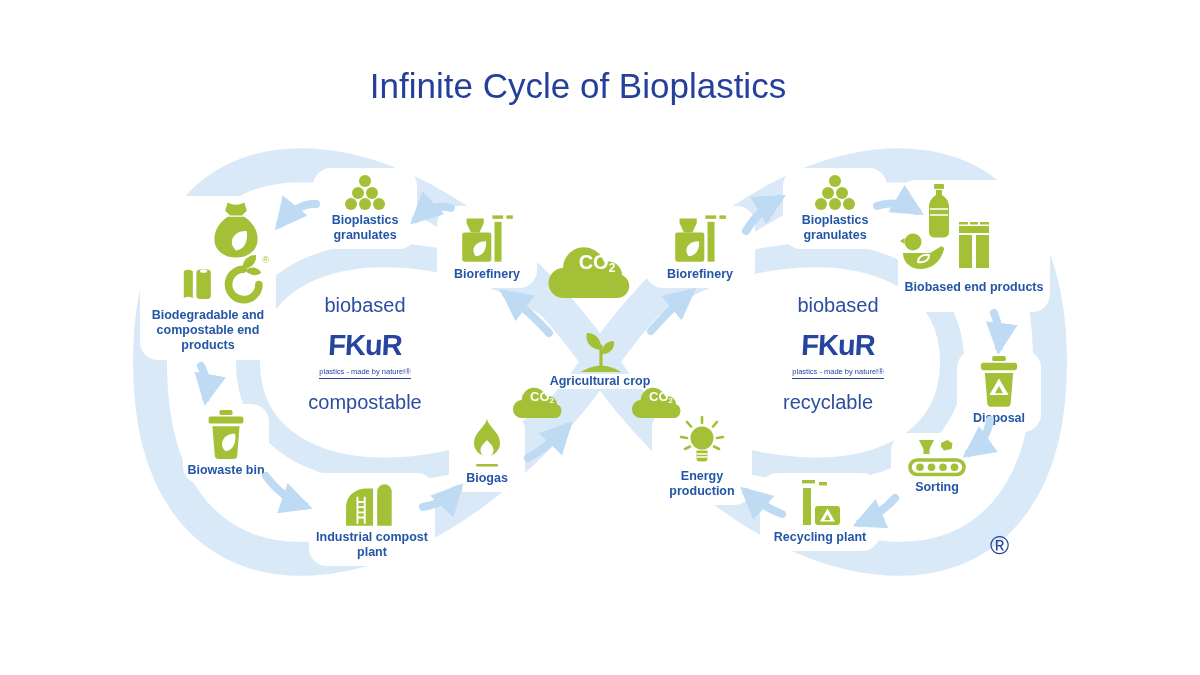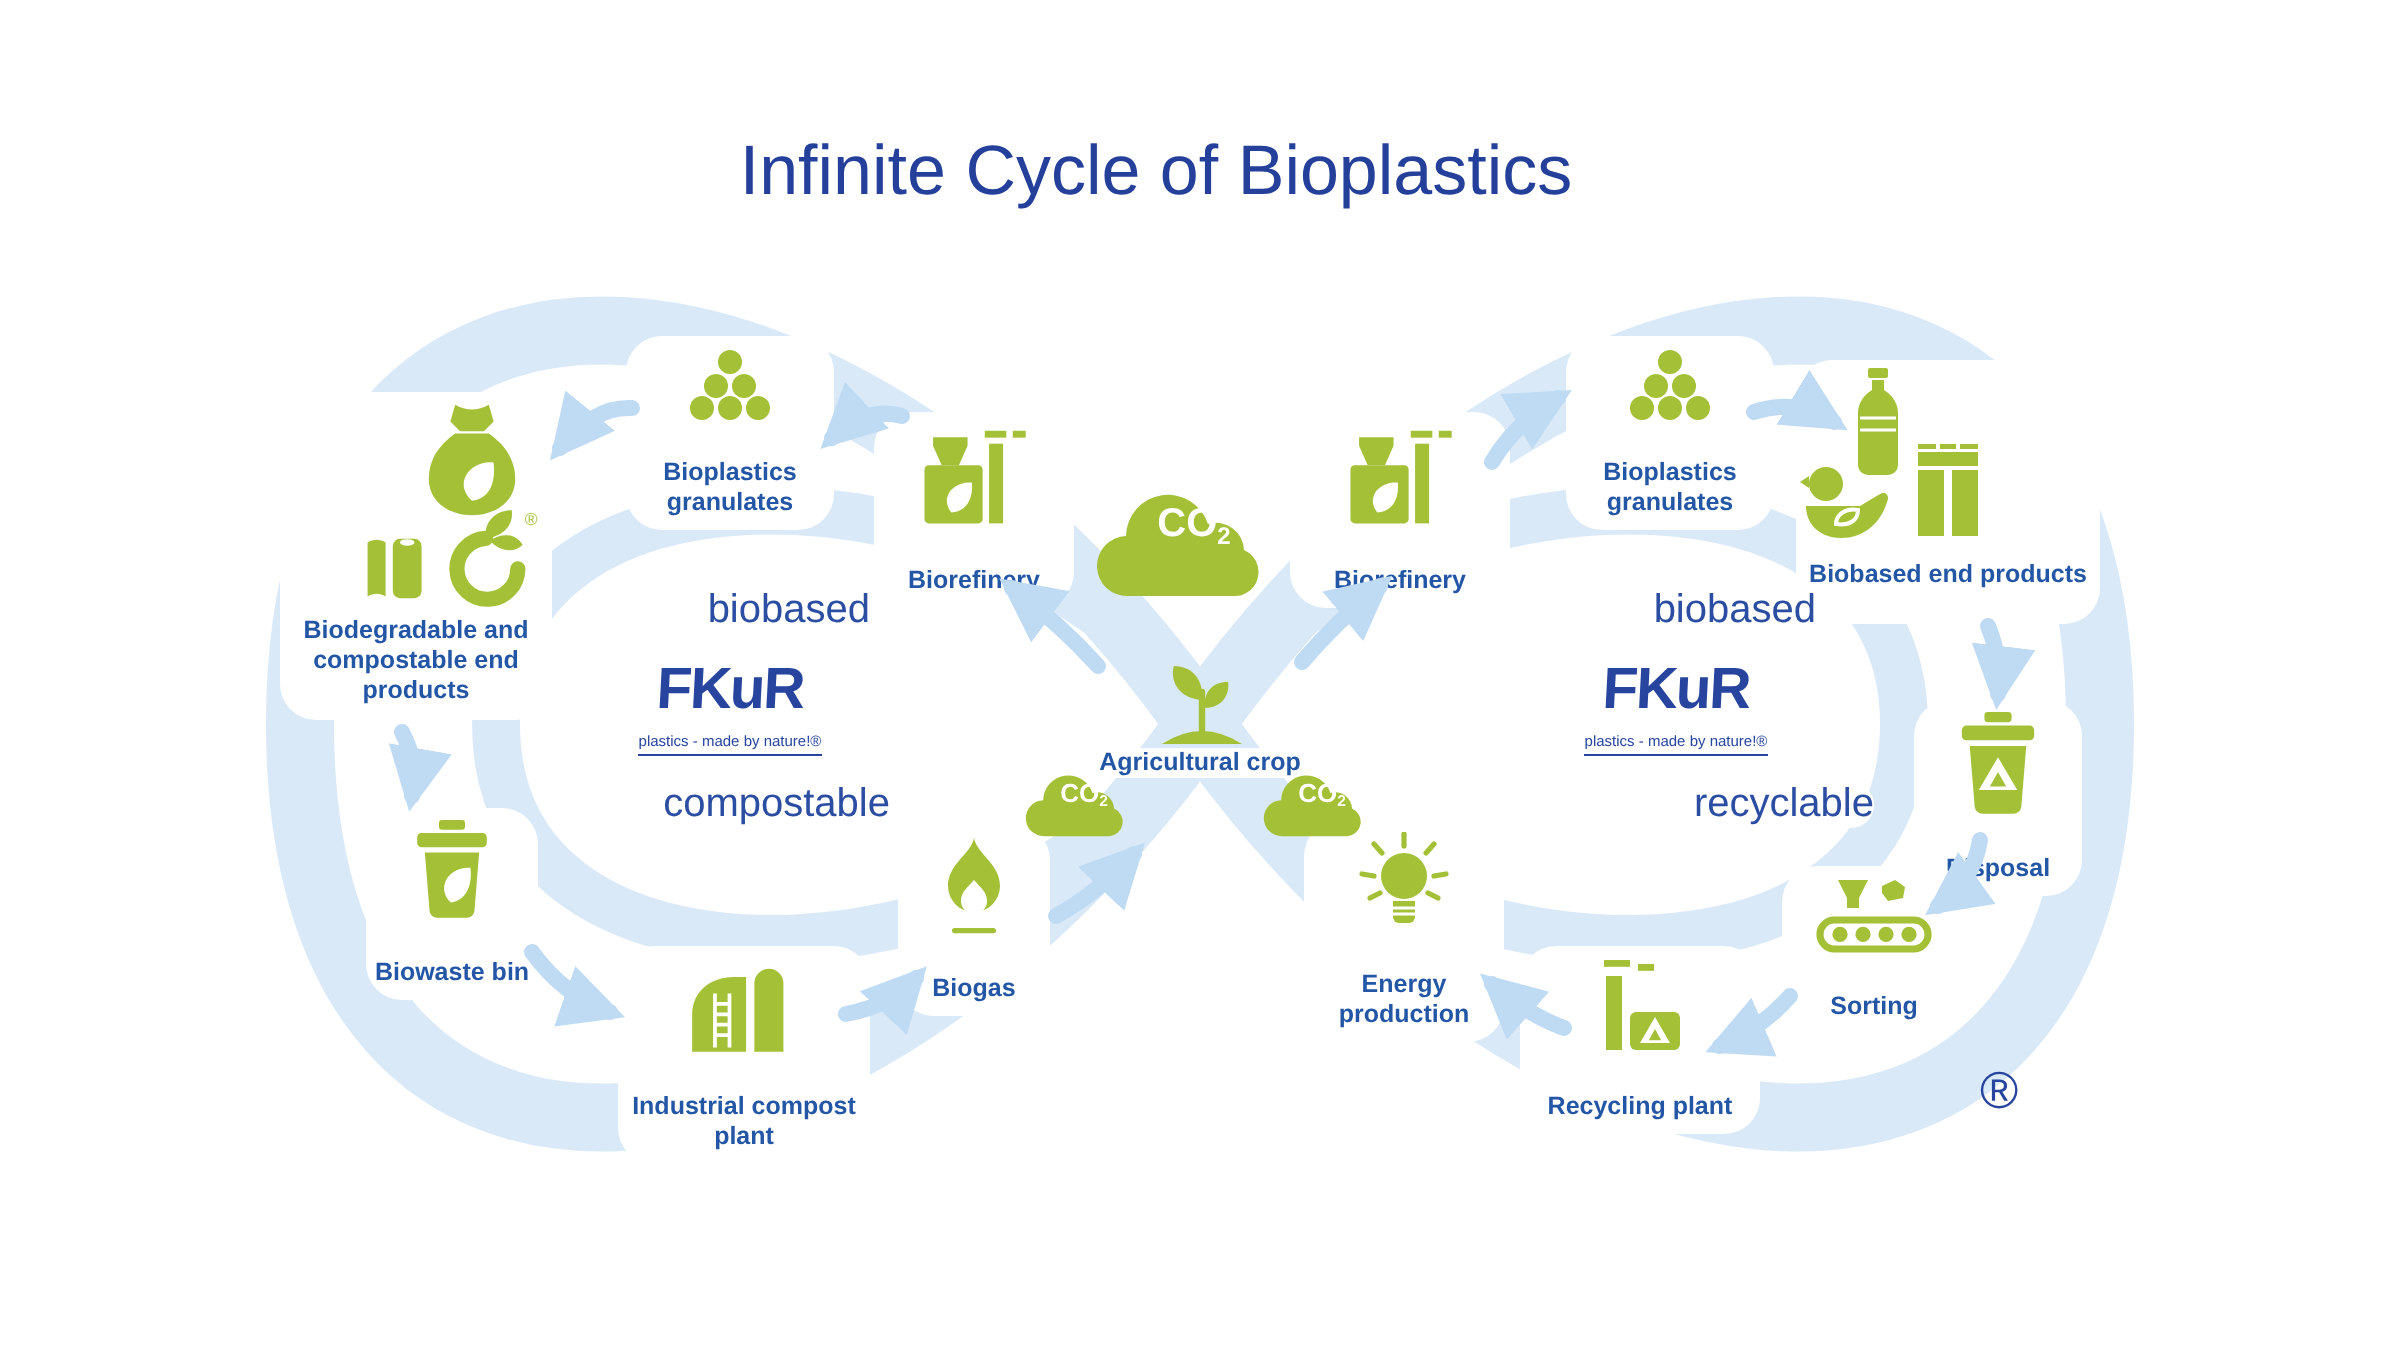--- a/index.html
+++ b/index.html
@@ -17,33 +17,33 @@
   }
   .title{
     position:absolute;left:0;top:66px;width:100%;text-align:center;
     font-size:35px;font-weight:400;letter-spacing:0px;color:var(--title-blue);z-index:2;
   }
   svg.bandlayer{position:absolute;left:0;top:0;z-index:1;}
   svg.arrowlayer{position:absolute;left:0;top:0;z-index:3;pointer-events:none;}
   .band{fill:none;stroke:var(--band);stroke-linejoin:round;stroke-linecap:round;}
   .arrow{fill:none;stroke:var(--arrow);stroke-width:8;stroke-linecap:round;}
   .node{
-    position:absolute;display:flex;flex-direction:column;align-items:center;gap:19px;
+    position:absolute;display:flex;flex-direction:column;align-items:center;gap:3px;
     background:#fff;border-radius:18px;padding:6px 4px;z-index:2;box-sizing:border-box;
   }
   .cluster{display:block;}
   .cluster > svg{position:absolute;}
   .cluster > .nlabel{position:absolute;left:0;width:100%;text-align:center;}
   .nlabel{
     font-size:12.5px;font-weight:bold;color:var(--label-blue);
     text-align:center;line-height:1.2;
   }
   .word{
     position:absolute;z-index:2;font-size:20px;color:var(--word-blue);
-    text-align:right;background:#fff;border-radius:12px;
+    text-align:center;background:#fff;border-radius:12px;
   }
   .fkur{position:absolute;z-index:2;text-align:center;background:#fff;}
   .fkur-text{
     font-size:29px;font-weight:bold;color:#27459E;letter-spacing:-1px;line-height:1;
     transform:skewX(-3deg);
   }
   .fkur-tagline{
     margin-top:1px;font-size:7.5px;color:#27459E;
     border-bottom:1px solid #27459E;padding-bottom:2px;display:inline-block;
   }
@@ -275,21 +275,21 @@
       <path d="M25 47 V24" stroke="#A3C037" stroke-width="3.2" fill="none" stroke-linecap="round"></path>
       <path class="g" d="M25 28 c-13 -1 -16 -11 -14 -17 c9 0 15 7 14 17 z"></path>
       <path class="g" d="M26 32 c10 0 13 -8 12 -13 c-8 0 -12 5 -12 13 z"></path>
     </svg>
   </div>
   <div class="croplabel" style="left:548px;top:374px;width:104px;">Agricultural crop</div>
 
   <div class="word" style="left:295px;top:294px;width:140px;">biobased</div>
   <div class="word" style="left:285px;top:391px;width:160px;">compostable</div>
   <div class="word" style="left:768px;top:294px;width:140px;">biobased</div>
-  <div class="word" style="left:777px;top:391px;width:160px;">recyclable</div>
+  <div class="word" style="left:748px;top:391px;width:160px;">recyclable</div>
 
   <div class="fkur" style="left:303px;top:331px;width:124px;">
     <div class="fkur-text">FKuR</div>
     <div class="fkur-tagline">plastics - made by nature!®</div>
   </div>
   <div class="fkur" style="left:776px;top:331px;width:124px;">
     <div class="fkur-text">FKuR</div>
     <div class="fkur-tagline">plastics - made by nature!®</div>
   </div>
 

